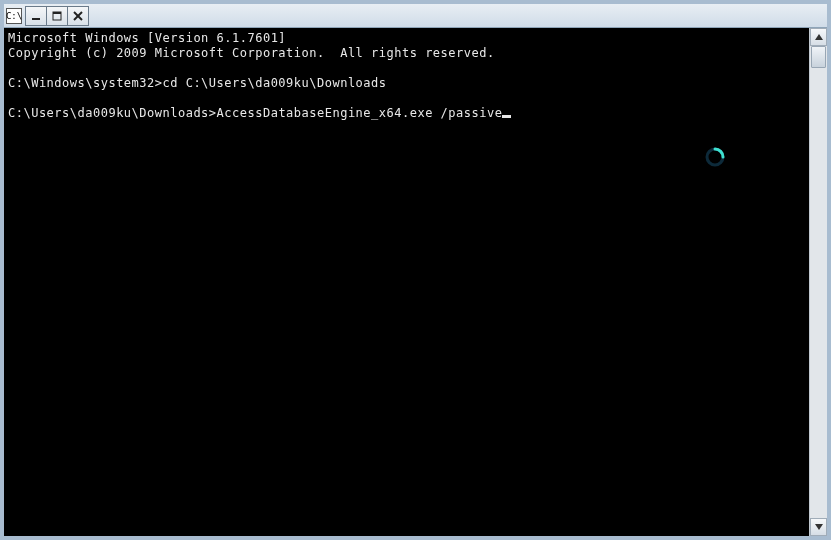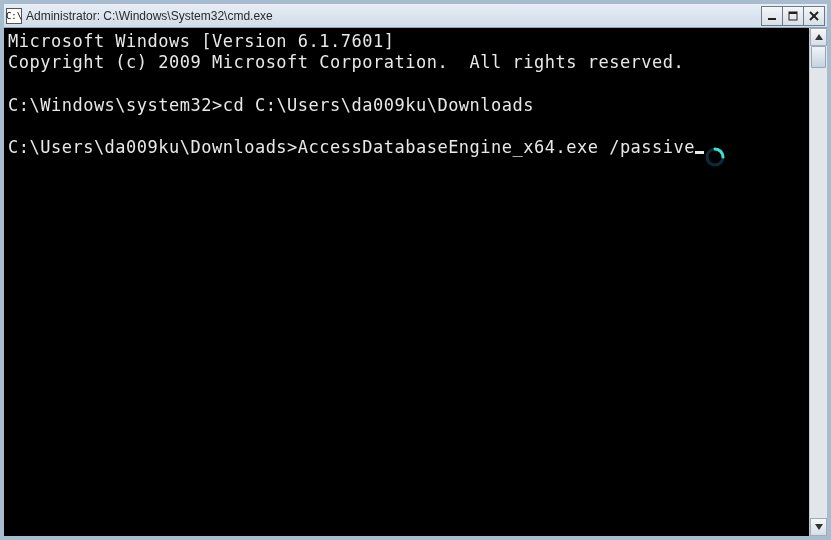--- a/index.html
+++ b/index.html
@@ -75,21 +75,21 @@
     flex: 1;
     background: #000;
     position: relative;
     display: flex;
   }
   .console {
     flex: 1;
     background: #000;
     color: #e8e8e8;
     font-family: "Lucida Console", "Consolas", monospace;
-    font-size: 17px;
+    font-size: 12px;
     line-height: 1.25;
     padding: 3px 4px;
     white-space: pre;
     letter-spacing: 0.5px;
     overflow: hidden;
   }
   .scrollbar {
     width: 18px;
     background: #e8ecf0;
     border-left: 1px solid #c0c8d0;
@@ -139,21 +139,20 @@
   }
   .spinner svg { display: block; }
 </style>
 </head>
 <body>
 
 <div class="window">
 
   <div class="titlebar">
     <span class="app-icon">C:\</span>
-    <span class="title-text">Administrator: C:\Windows\System32\cmd.exe</span>
     <div class="win-controls">
       <div class="win-btn">
         <svg width="10" height="10" viewBox="0 0 10 10">
           <rect x="1" y="7" width="8" height="2" fill="#222"></rect>
         </svg>
       </div>
       <div class="win-btn">
         <svg width="10" height="10" viewBox="0 0 10 10">
           <rect x="1" y="1" width="8" height="8" fill="none" stroke="#222" stroke-width="1"></rect>
           <rect x="1" y="1" width="8" height="2" fill="#222"></rect>

